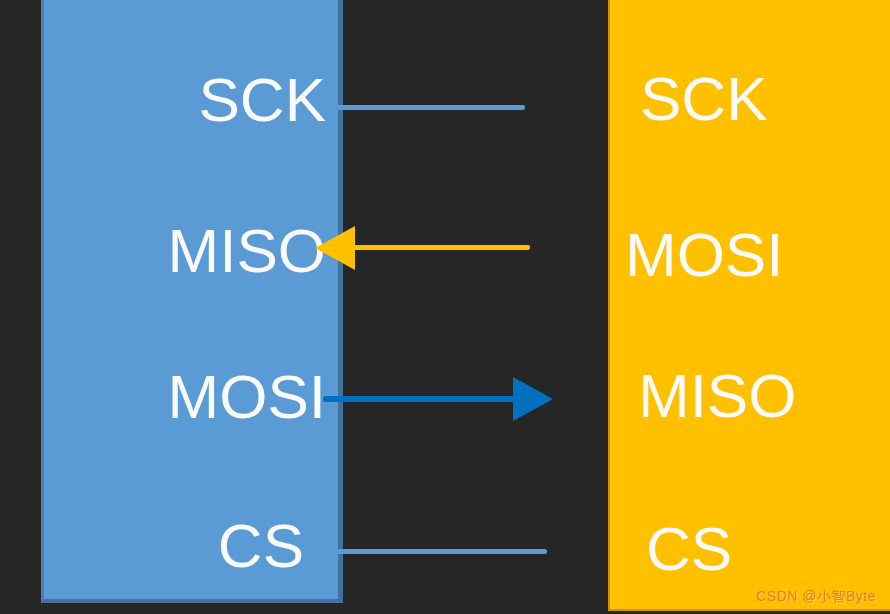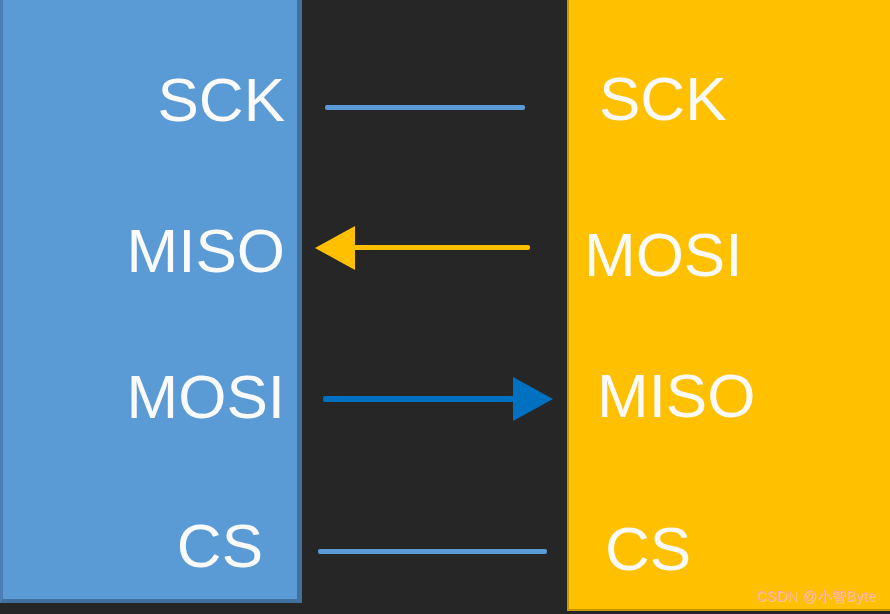--- a/index.html
+++ b/index.html
@@ -5,21 +5,21 @@
   html,body{margin:0;padding:0;}
   body{
     width:890px;height:614px;overflow:hidden;
     font-family:"Liberation Sans",sans-serif;
     background:#262626;
     position:relative;
   }
   .stage{position:absolute;left:0;top:0;width:890px;height:614px;background:#262626;}
 
   
-  .panel{position:absolute;top:0;}
+  .panel{position:absolute;top:0;margin-left:41px;}
   .panel.master{
     left:0;width:294px;height:599px;
     background:#5B9BD5;
     border-right:5px solid #41719C;
     border-bottom:4px solid #41719C;
     border-left:3px solid #4A7EB5;
   }
   .panel.slave{
     left:567px;width:323px;height:609px;
     background:#FFC000;
@@ -69,21 +69,21 @@
     border-top:22px solid transparent;
     border-bottom:22px solid transparent;
     border-left:40px solid #0070C0;
   }
 
   
   .watermark{
     position:absolute;
     right:14px;bottom:8px;
     font-size:14px;
-    color:#fca5a5;
+    color:#f97316;
     text-shadow:1px 1px 0 rgba(255,255,255,0.35);
     letter-spacing:0.5px;
   }
 </style>
 </head>
 <body>
 
 <div class="stage">
 
   <div class="panel master">

